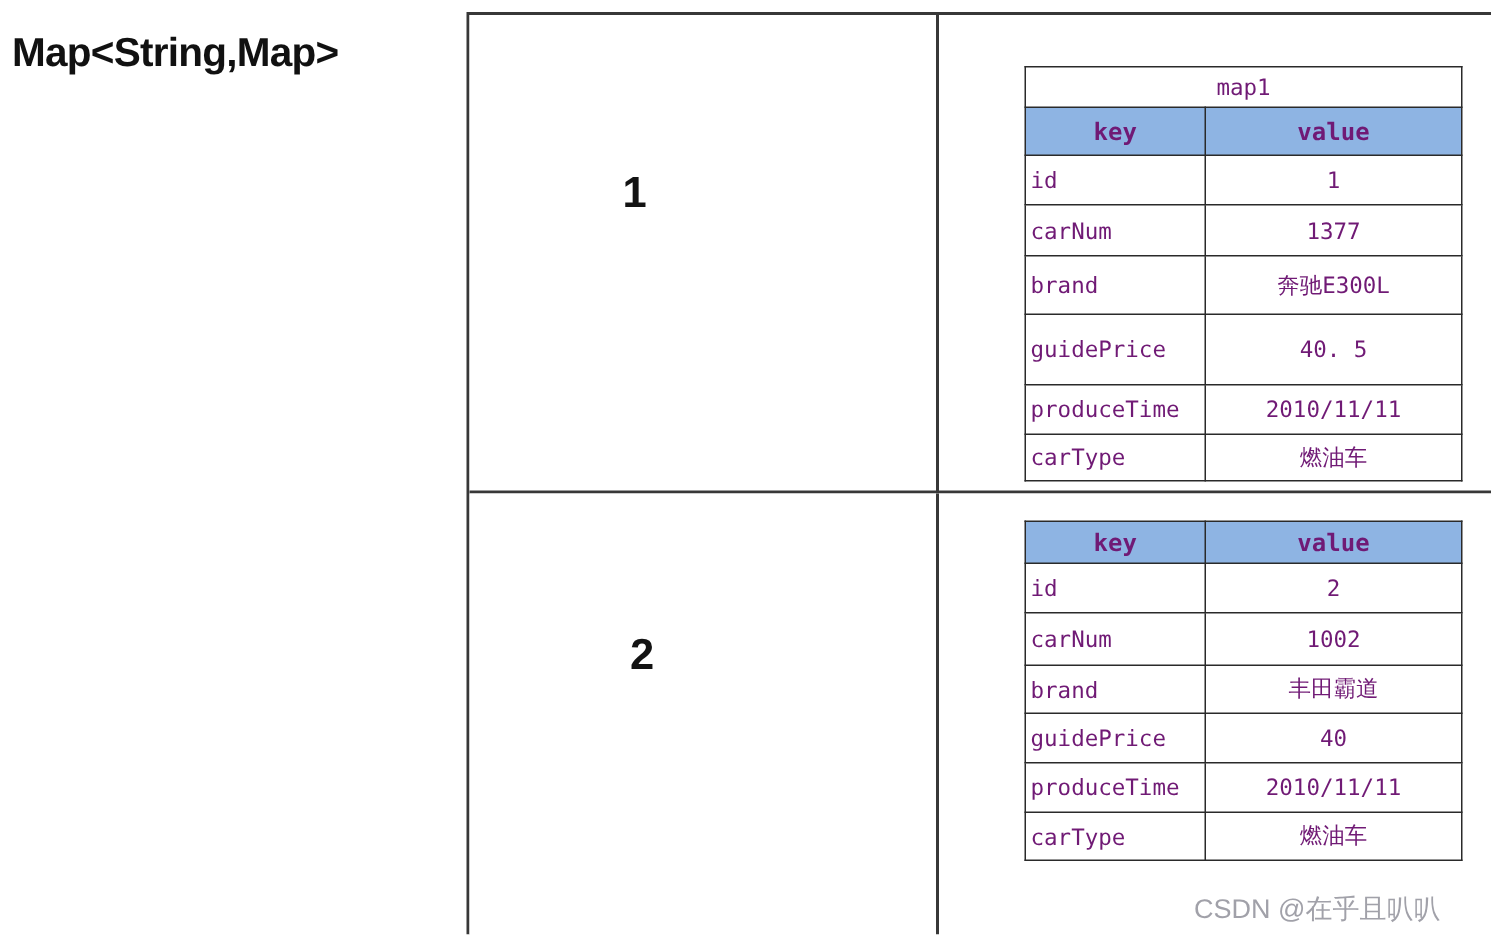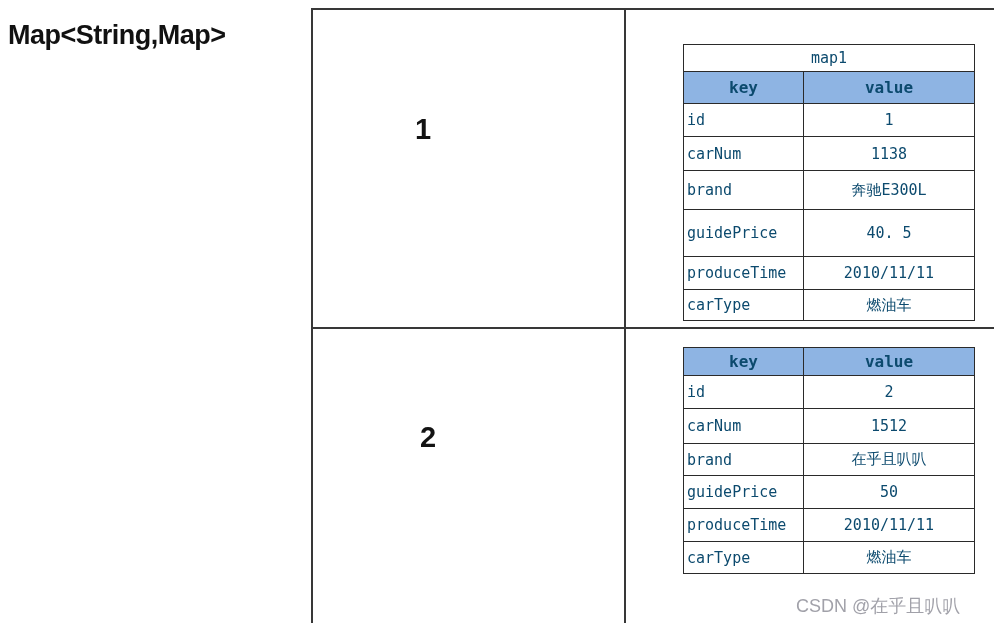--- a/index.html
+++ b/index.html
@@ -30,21 +30,21 @@
     font-family:"Liberation Sans","DejaVu Sans",sans-serif;
     font-weight:700; font-size:29px; color:#131313;
   }
   .cell-num.n1 { left:102px; top:103px; }
   .cell-num.n2 { left:107px; top:92px; }
   
   table.map {
     position:absolute; left:683px; width:291px;
     border-collapse:collapse; table-layout:fixed;
     background:#ffffff;
-    font-size:15px; color:#0c4a6e;
+    font-size:15px; color:#701a75;
   }
   table.map td { border:1.5px solid #2a2a2a; overflow:hidden; }
   td.t  { text-align:center; font-size:15px; }
   td.h  { text-align:center; font-weight:700; font-size:16px; background:#8EB4E3; }
   td.k  { text-align:left; padding-left:3px;margin-top:36px; }
   td.v  { text-align:center; }
   col.ck { width:120px; }
   col.cv { width:171px; }
   #map1 { top:44px; }
   #map2 { top:347px; }
@@ -92,21 +92,21 @@
     <tr>
       <td class="h">key</td>
       <td class="h">value</td>
     </tr>
     <tr>
       <td class="k">id</td>
       <td class="v">1</td>
     </tr>
     <tr>
       <td class="k">carNum</td>
-      <td class="v">1138</td>
+      <td class="v">1377</td>
     </tr>
     <tr>
       <td class="k">brand</td>
       <td class="v">奔驰E300L</td>
     </tr>
     <tr>
       <td class="k">guidePrice</td>
       <td class="v">40. 5</td>
     </tr>
     <tr>
@@ -129,29 +129,29 @@
     <tr>
       <td class="h">key</td>
       <td class="h">value</td>
     </tr>
     <tr>
       <td class="k">id</td>
       <td class="v">2</td>
     </tr>
     <tr>
       <td class="k">carNum</td>
-      <td class="v">1512</td>
+      <td class="v">1002</td>
     </tr>
     <tr>
       <td class="k">brand</td>
-      <td class="v">在乎且叭叭</td>
+      <td class="v">丰田霸道</td>
     </tr>
     <tr>
       <td class="k">guidePrice</td>
-      <td class="v">50</td>
+      <td class="v">40</td>
     </tr>
     <tr>
       <td class="k">produceTime</td>
       <td class="v">2010/11/11</td>
     </tr>
     <tr>
       <td class="k">carType</td>
       <td class="v">燃油车</td>
     </tr>
   </tbody>

